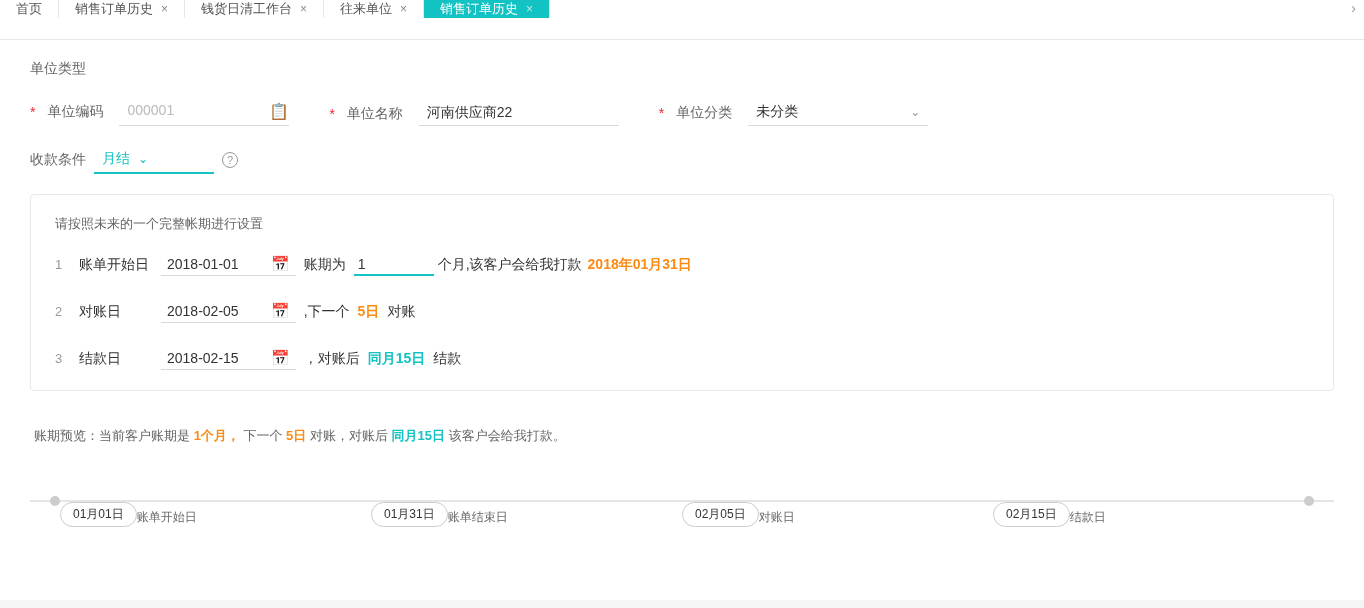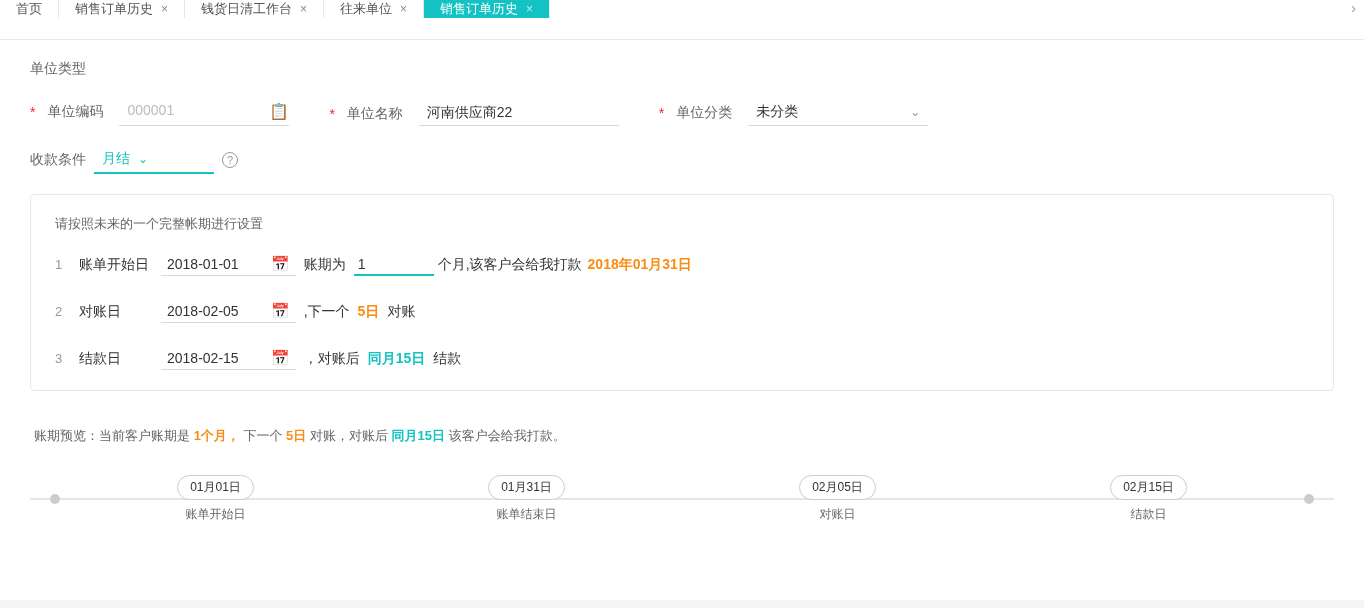--- a/index.html
+++ b/index.html
@@ -261,23 +261,24 @@
     }
     .timeline-end-dot {
       width: 10px;
       height: 10px;
       border-radius: 50%;
       background: #ccc;
       flex-shrink: 0;
     }
     .timeline-node {
       display: flex;
-      flex-direction: column;
+      flex-direction: row;
       align-items: center;
       flex: 1;
+      margin-top: 27px;
     }
     .node-bubble {
       border: 1px solid #ccc;
       border-radius: 20px;
       padding: 3px 12px;
       background: #fff;
       font-size: 12px;
       color: #333;
       white-space: nowrap;
     }

